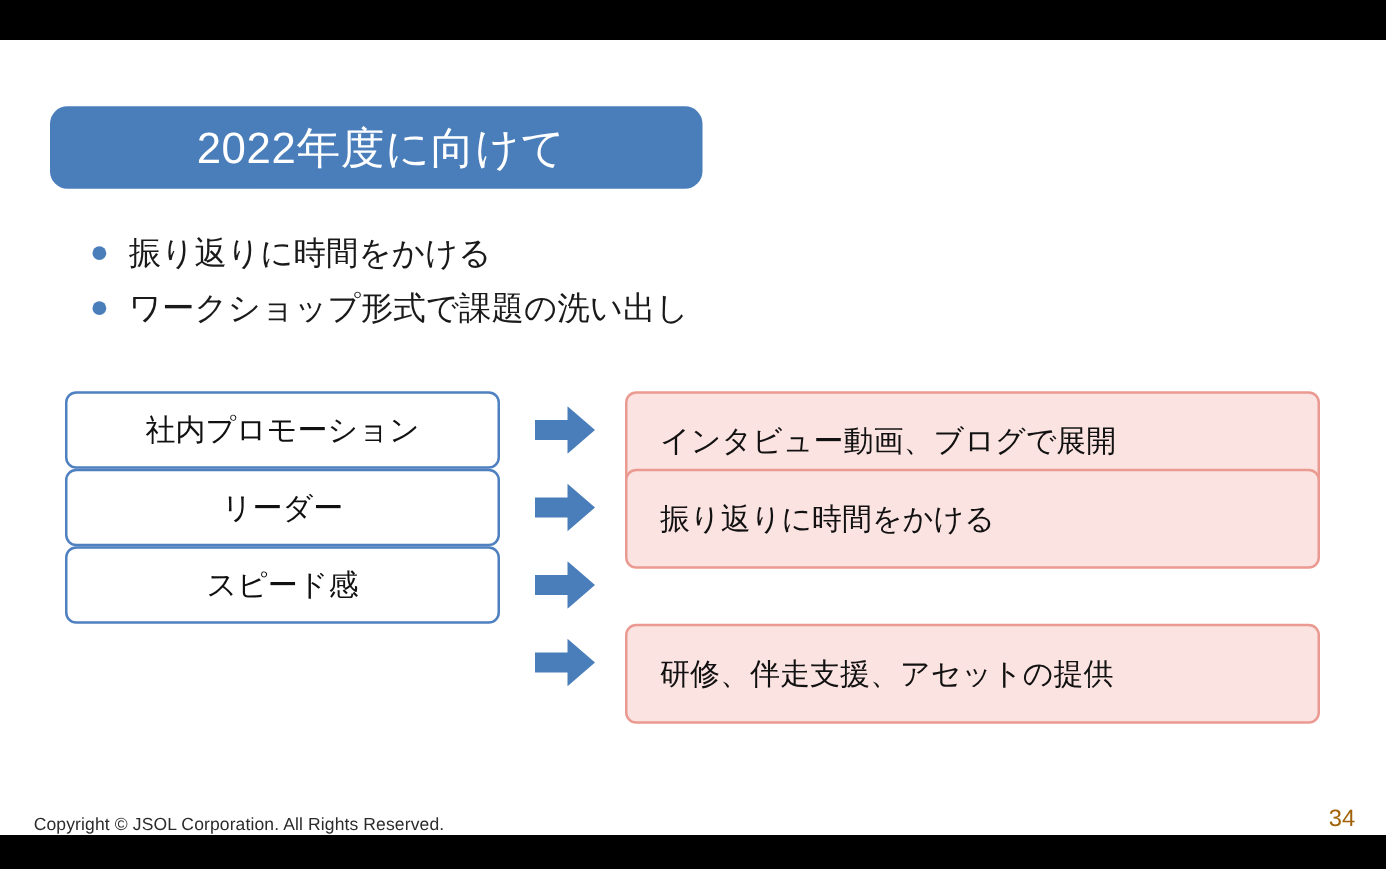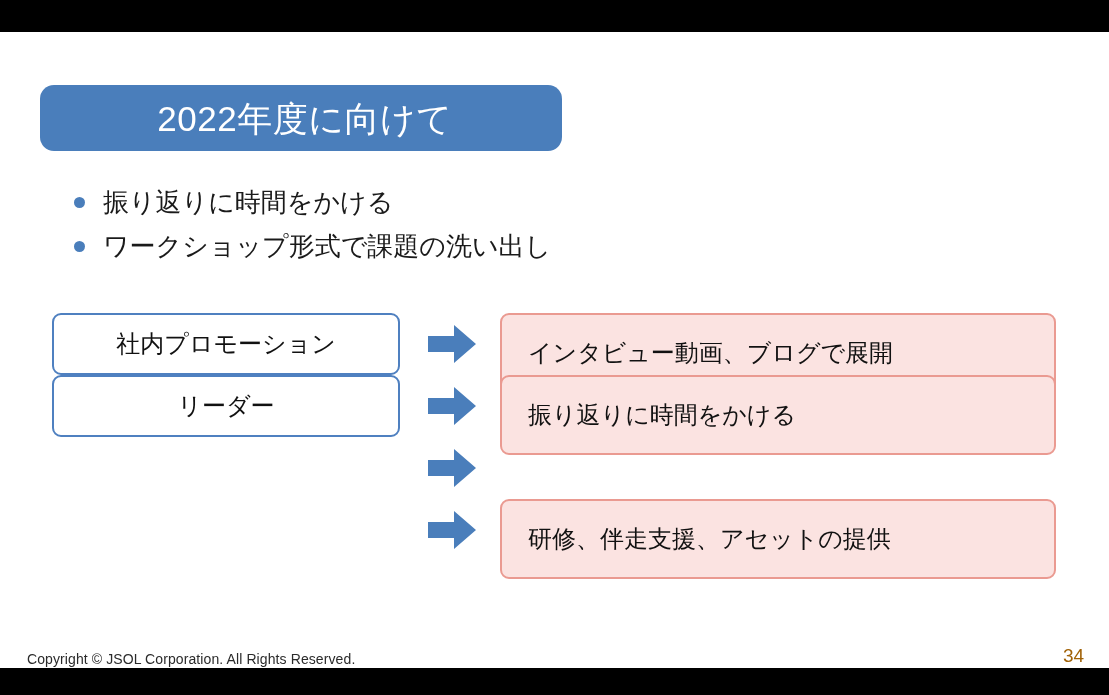--- a/index.html
+++ b/index.html
@@ -219,20 +219,23 @@
           <svg width="48" height="38" viewBox="0 0 48 38" aria-hidden="true">
             <path d="M0 11 L26 11 L26 0 L48 19 L26 38 L26 27 L0 27 Z" fill="#4a7ebb"></path>
           </svg>
         </div>
         <div class="right-box">
           <span class="right-box-label">振り返りに時間をかける</span>
         </div>
       </div>
 
       <div class="mapping-row">
+        <div class="left-box">
+          <span class="left-box-label">スピード感</span>
+        </div>
         <div class="arrow-cell">
           <svg width="48" height="38" viewBox="0 0 48 38" aria-hidden="true">
             <path d="M0 11 L26 11 L26 0 L48 19 L26 38 L26 27 L0 27 Z" fill="#4a7ebb"></path>
           </svg>
         </div>
       </div>
 
       <div class="mapping-row">
         <div class="arrow-cell">
           <svg width="48" height="38" viewBox="0 0 48 38" aria-hidden="true">

